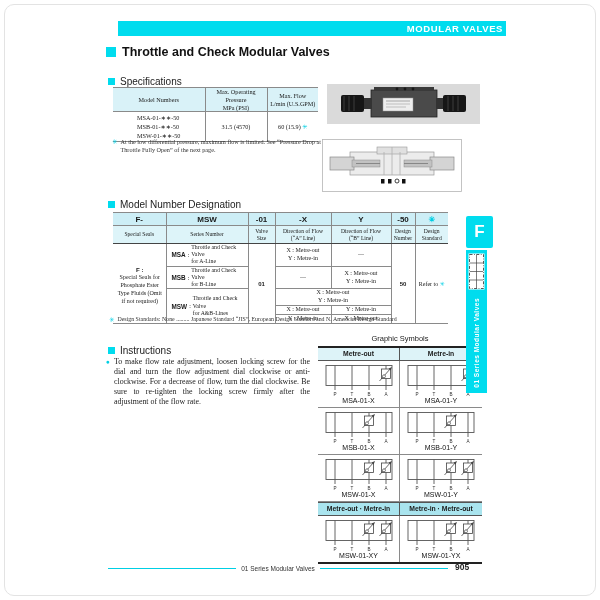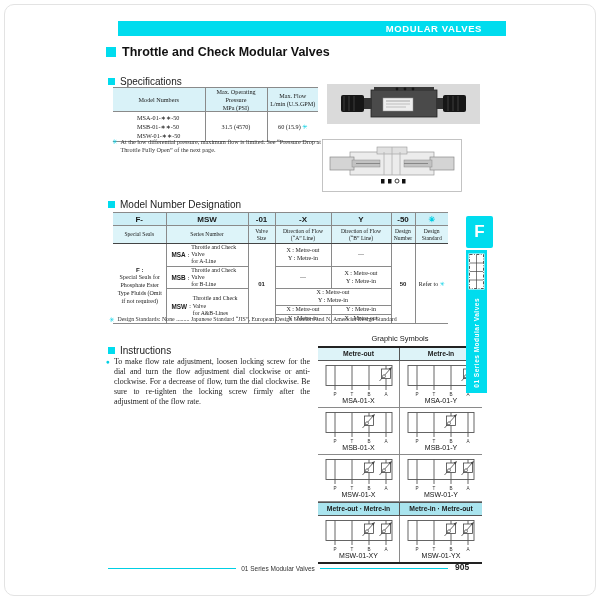--- a/index.html
+++ b/index.html
@@ -11,21 +11,21 @@
   .abs { position:absolute; }
   .pre { white-space:pre-line; }
   .cyan { color:#00cfe4; }
 
   
   #page-frame { inset:4px; border:1px solid #e3e3e3; border-radius:10px; pointer-events:none; }
 
   
   #banner {
     left:118px; top:21px; width:388px; height:15px; background:#00dcee;
-    display:flex; align-items:center; justify-content:flex-end; padding-right:24px;
+    display:flex; align-items:center; justify-content:flex-end; padding-right:3px;
   }
   #banner span { color:#fff; font-weight:bold; font-size:9.5px; letter-spacing:0.6px; font-family:"Liberation Sans",sans-serif; }
 
   
   #page-title { left:106px; top:45px; display:flex; align-items:center; gap:6px; }
   #page-title .sq { width:10px; height:10px; background:#00dcee; }
   #page-title span.t { font-family:"Liberation Sans",sans-serif; font-weight:bold; font-size:12.5px; color:#111;text-align:center; }
 
   
   .sec-head { display:flex; align-items:center; gap:5px; }

